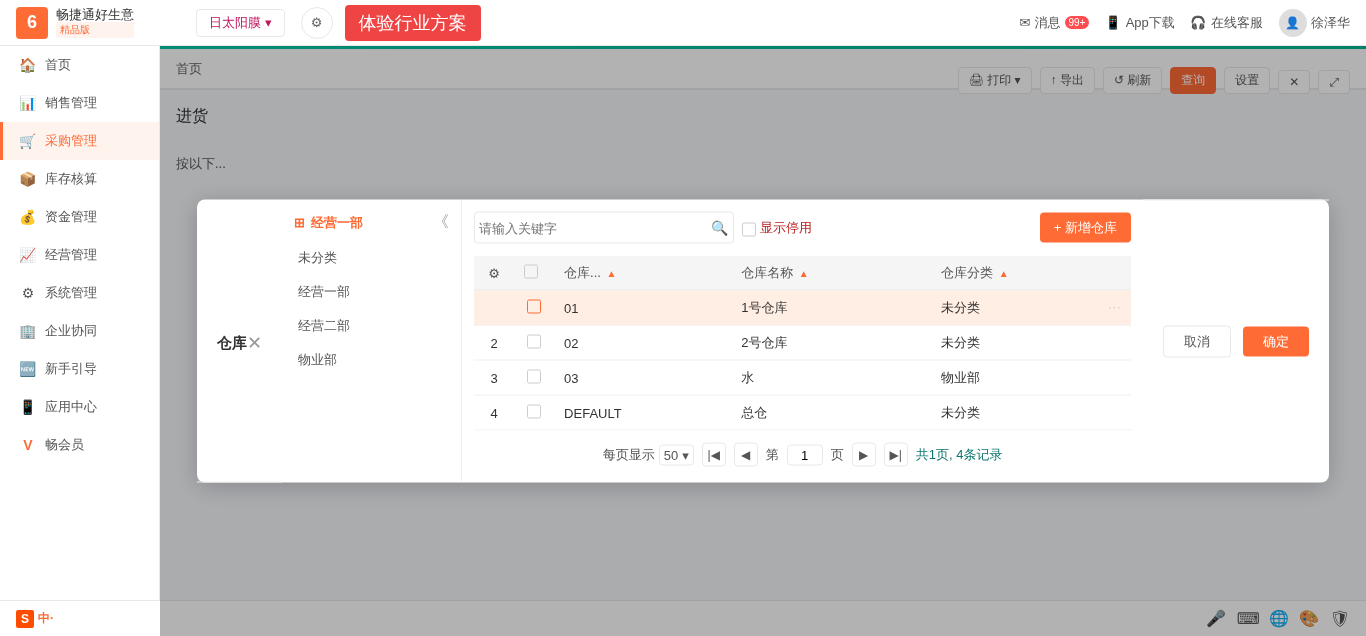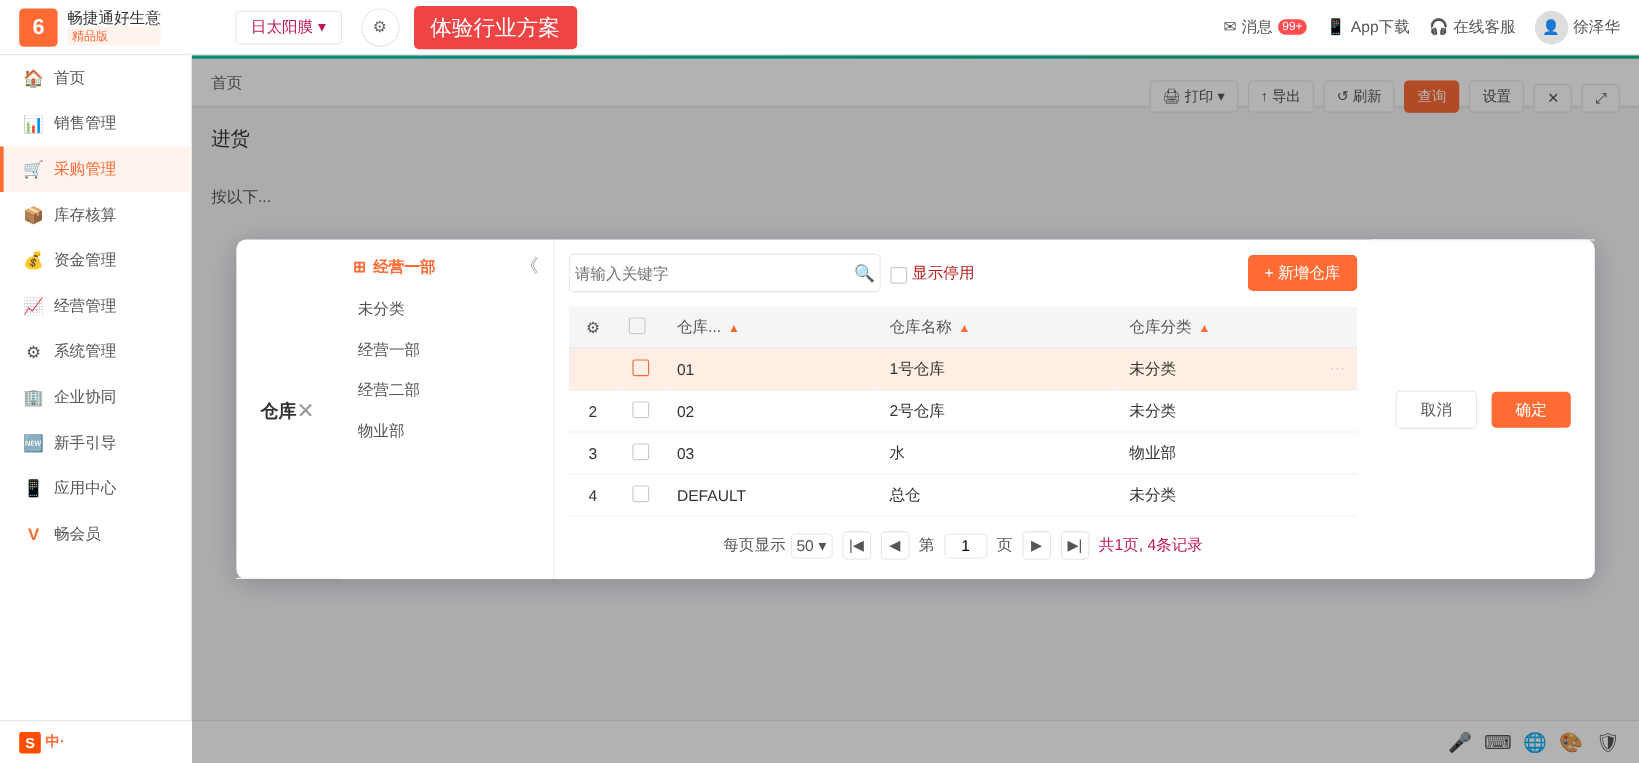--- a/index.html
+++ b/index.html
@@ -312,21 +312,21 @@
       font-size: 12px;
     }
     .page-input {
       width: 36px;
       border: 1px solid #e8e8e8;
       border-radius: 4px;
       padding: 2px 4px;
       text-align: center;
       font-size: 13px;
     }
-    .page-info { color: #be185d; }
+    .page-info { color: #0f766e; }
 
     
     .dialog-footer {
       display: flex;
       align-items: center;
       justify-content: flex-end;
       gap: 12px;
       padding: 12px 20px;
       border-top: 1px solid #f0f0f0;
     }

